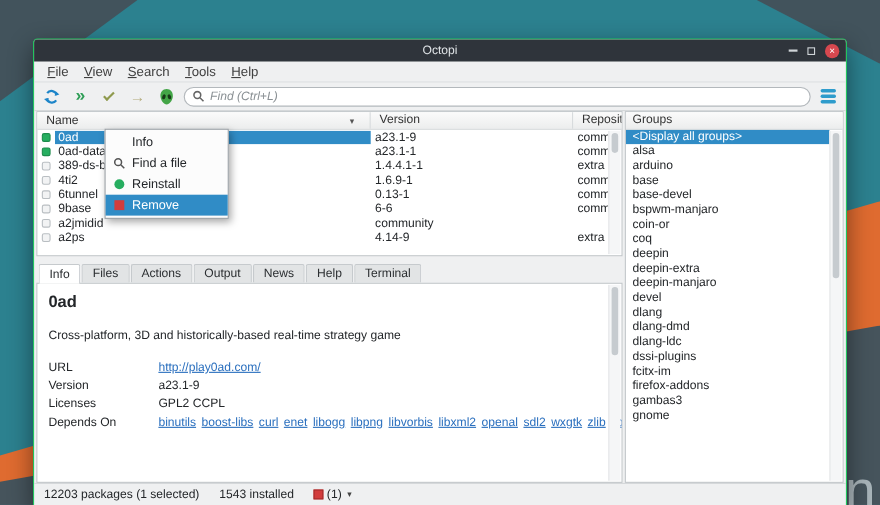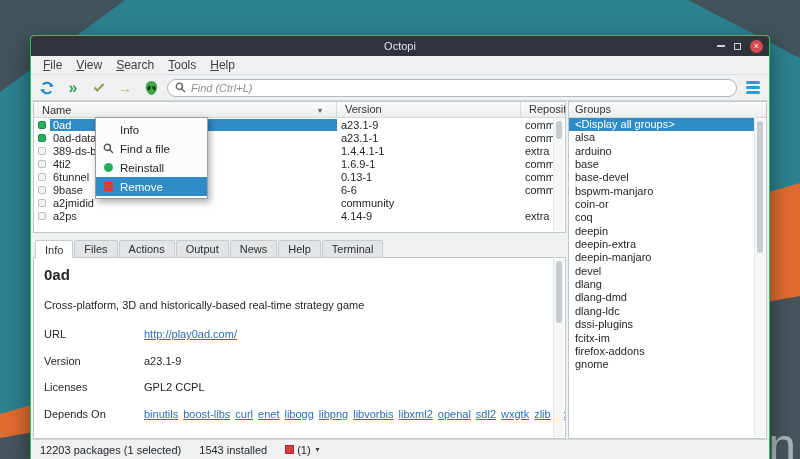--- a/index.html
+++ b/index.html
@@ -66,21 +66,21 @@
 
   .splitter { height:6px; flex:0 0 auto; }
 
   .tabbar { height:18px; display:flex; align-items:flex-end; padding-left:2px; gap:1px; font-size:11px; flex:0 0 auto; }
   .tab { height:17px; padding:0 9px; display:flex; align-items:center; background:#e2e4e5; border:1px solid #c6cacd; border-bottom:none; border-radius:2px 2px 0 0; color:#2b2e31; }
   .tab.active { background:#fff; height:18px; margin-bottom:-1px; z-index:2; }
 
   .info-panel { flex:1 1 auto; min-height:0; background:#fff; border:1px solid #c1c6c9; position:relative; overflow:hidden; padding:6px 14px 0 10px; font-size:11px; color:#232629; }
   .info-title { font-size:15px; font-weight:bold; margin:2px 0 0 0; }
   .info-desc { margin-top:16px; }
-  .info-grid { display:grid; grid-template-columns:100px 1fr; row-gap:14px; margin-top:17px; line-height:12.5px; padding-right:8px; }
+  .info-grid { display:grid; grid-template-columns:100px 1fr; row-gap:4px; margin-top:17px; line-height:12.5px; padding-right:8px; }
   .link { color:#2a6fbe; text-decoration:underline; }
   .deps a { margin-right:5px; white-space:nowrap; }
 
   
   .groups-pane { flex:1; background:#fff; border:1px solid #c1c6c9; display:flex; flex-direction:column; position:relative; }
   .groups-header { height:16px; background:linear-gradient(#fbfbfb,#eceded); border-bottom:1px solid #d4d7d9; font-size:11px; color:#333; padding:1px 6px 0; flex:0 0 auto; }
   .groups-list { flex:1; overflow:hidden; font-size:11px; color:#232629; padding-right:12px; }
   .group-item { height:13.35px; line-height:13.4px; padding-left:6px; white-space:nowrap; overflow:hidden; }
   .group-item.selected { background:#308cc6; color:#fff; }
 
@@ -297,20 +297,21 @@
         <div class="group-item">deepin</div>
         <div class="group-item">deepin-extra</div>
         <div class="group-item">deepin-manjaro</div>
         <div class="group-item">devel</div>
         <div class="group-item">dlang</div>
         <div class="group-item">dlang-dmd</div>
         <div class="group-item">dlang-ldc</div>
         <div class="group-item">dssi-plugins</div>
         <div class="group-item">fcitx-im</div>
         <div class="group-item">firefox-addons</div>
+        <div class="group-item">gambas3</div>
         <div class="group-item">gnome</div>
       </div>
       <div class="vscroll">
         <i class="thumb" style="top:2px; height:132px;"></i>
       </div>
     </div>
   </div>
 
   <div class="statusbar">
     <span>12203 packages (1 selected)</span>

